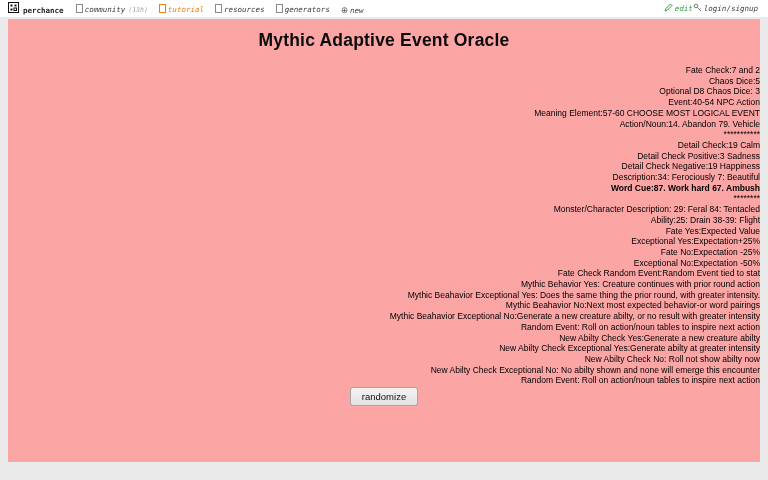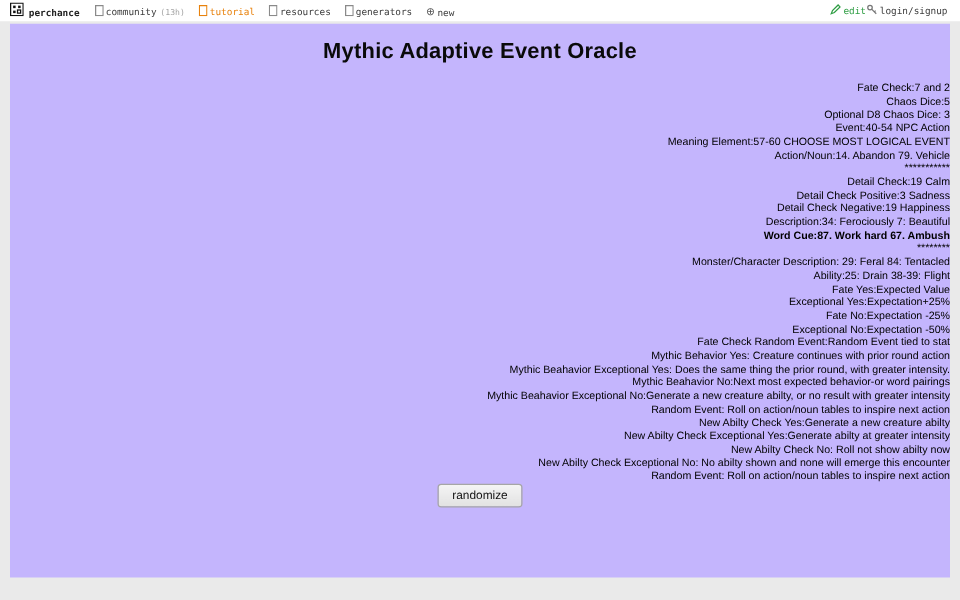--- a/index.html
+++ b/index.html
@@ -25,32 +25,33 @@
   .topbar-left, .topbar-right { display: flex; align-items: flex-end; }
   .nav-item {
     display: inline-flex;
     align-items: center;
     gap: 2px;
     margin-right: 11px;
     cursor: pointer;
     text-decoration: none;
     color: #3c3c3c;
     white-space: nowrap;
+    font-style: italic;
   }
   .brand { margin-left: 4px; margin-right: 12px; font-weight: bold; color: #222; }
   .badge { color: #a3a3a3; font-size: 6.5px; margin-left: 1px; }
   .nav-tutorial { color: #e8820d; }
   .nav-new .oplus { font-family: "DejaVu Sans", sans-serif; font-size: 8.5px; color: #555; }
   .link-edit { color: #2f9e44; margin-right: 0; }
   .link-login { color: #3c3c3c; margin-right: 2px; }
   .icon-svg { display: inline-block; vertical-align: middle; }
   
   .page-bg { padding: 2px 8px 0 8px; }
   .panel {
-    background: #c4b5fd;
+    background: #fca5a5;
     height: 443px;
     text-align: center;
     position: relative;
   }
   .page-title {
     margin: 0;
     padding-top: 11px;
     font-size: 17.5px;
     font-weight: bold;
     color: #0a0a0a;

